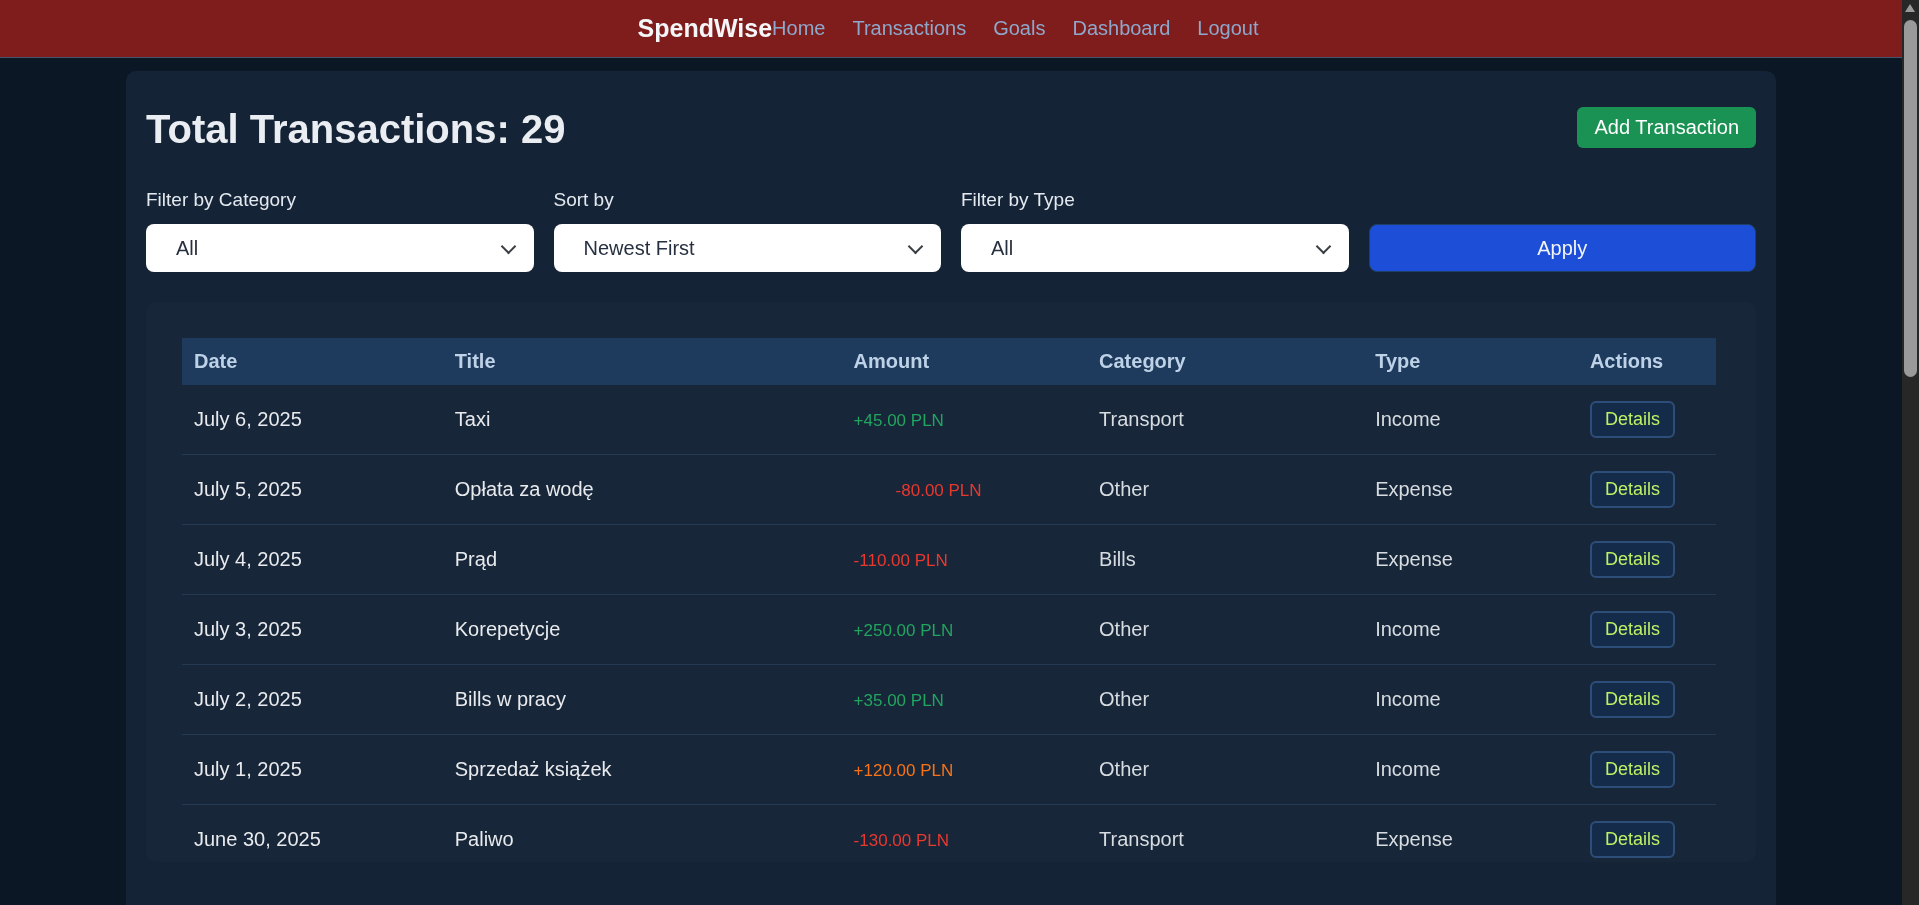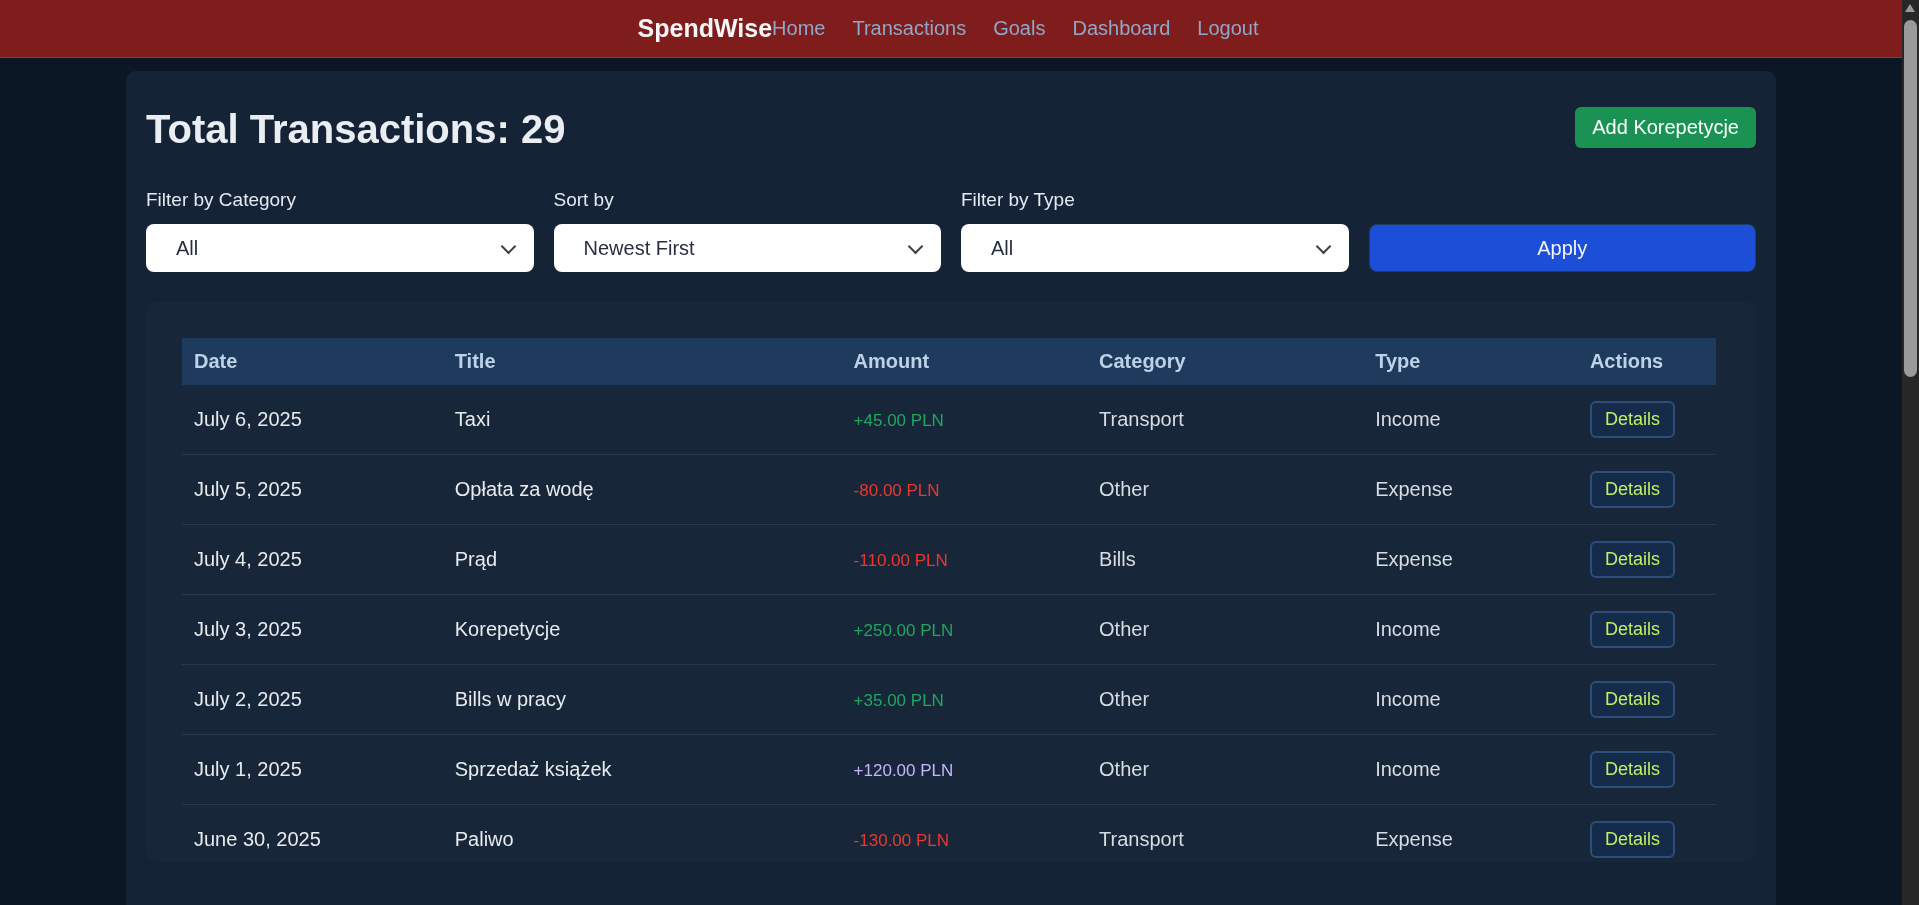--- a/index.html
+++ b/index.html
@@ -93,21 +93,21 @@
       <a class="nav-link">Transactions</a>
       <a class="nav-link">Goals</a>
       <a class="nav-link">Dashboard</a>
       <a class="nav-link">Logout</a>
     </div>
   </div>
 
   <div class="content">
     <div class="card">
       <div class="page-title">Total Transactions: 29</div>
-      <button class="add-btn" style="background: rgb(26, 146, 84);">Add Korepetycje</button>
+      <button class="add-btn" style="background: rgb(26, 146, 84);">Add Transaction</button>
 
       <div class="filters">
         <div class="filter-group">
           <label class="filter-label">Filter by Category</label>
           <div class="select">
             <span>All</span>
             <span class="chevron"></span>
           </div>
         </div>
         <div class="filter-group">
@@ -152,21 +152,21 @@
     <td class="c-type">Income</td>
     <td class="c-actions">
       <button class="details-btn">Details</button>
     </td>
   </tr>
 
   <tr>
     <td class="c-date">July 5, 2025</td>
     <td class="c-title">Opłata za wodę</td>
     <td class="c-amount">
-      <span style="color: rgb(233, 56, 45);">-80.00 PLN</span>
+      <span style="color: rgb(233, 56, 45); margin-left: 42px;">-80.00 PLN</span>
     </td>
     <td class="c-cat">Other</td>
     <td class="c-type">Expense</td>
     <td class="c-actions">
       <button class="details-btn">Details</button>
     </td>
   </tr>
 
   <tr>
     <td class="c-date">July 4, 2025</td>
@@ -204,21 +204,21 @@
     <td class="c-type">Income</td>
     <td class="c-actions">
       <button class="details-btn">Details</button>
     </td>
   </tr>
 
   <tr>
     <td class="c-date">July 1, 2025</td>
     <td class="c-title">Sprzedaż książek</td>
     <td class="c-amount">
-      <span style="color: #c4b5fd;">+120.00 PLN</span>
+      <span style="color: #f97316;">+120.00 PLN</span>
     </td>
     <td class="c-cat">Other</td>
     <td class="c-type">Income</td>
     <td class="c-actions">
       <button class="details-btn">Details</button>
     </td>
   </tr>
 
   <tr>
     <td class="c-date">June 30, 2025</td>

